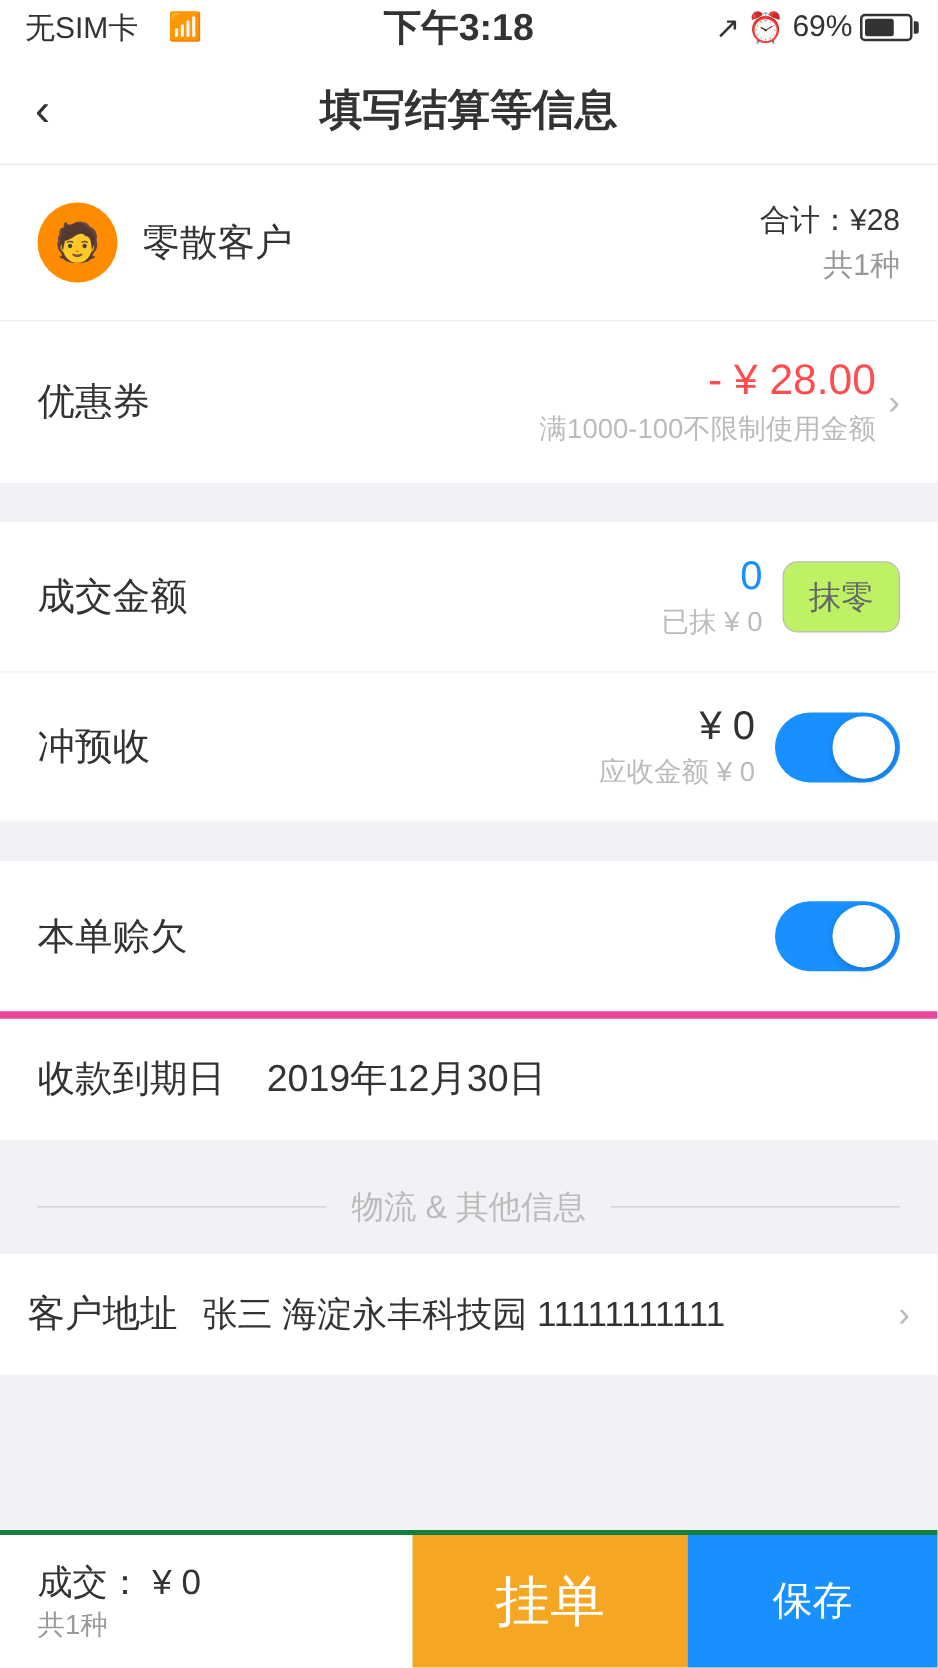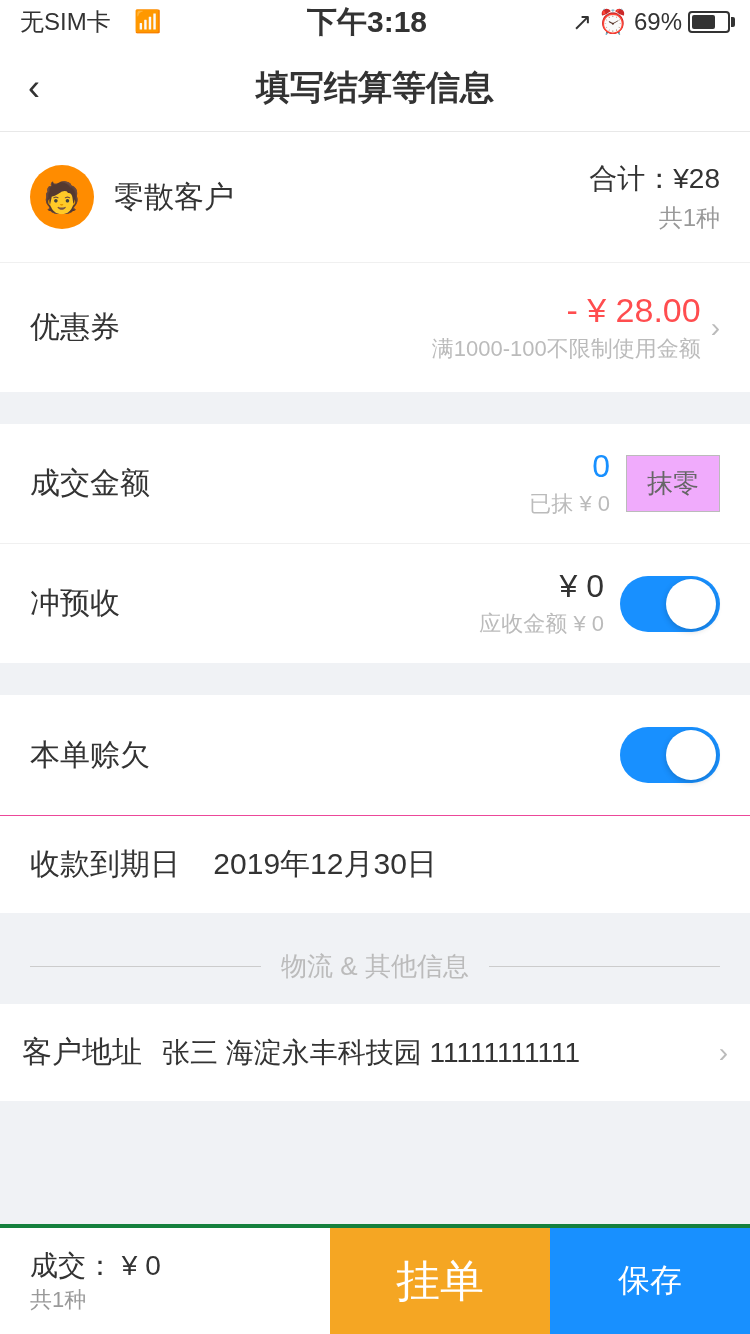--- a/index.html
+++ b/index.html
@@ -83,21 +83,21 @@
       background: #fff;
     }
     .customer-left { display: flex; align-items: center; gap: 20px; }
     .avatar {
       width: 64px; height: 64px; border-radius: 50%; background: #ff8c00;
       display: flex; align-items: center; justify-content: center;
       color: #fff; font-size: 30px;
     }
     .customer-name { font-size: 30px; color: #333; }
     .customer-right { text-align: right; }
-    .total-price { font-size: 28px; color: #333; }
+    .total-price { font-size: 24px; color: #333; }
     .total-count { font-size: 24px; color: #999; margin-top: 4px; }
 
     
     .coupon-row {
       display: flex;
       align-items: center;
       justify-content: space-between;
       padding: 28px 30px;
       background: #fff;
       border-top: 1px solid #f0f0f0;
@@ -123,25 +123,25 @@
       background: #fff;
     }
     .row-label { font-size: 30px; color: #333; }
     .row-right { display: flex; align-items: center; gap: 16px; text-align: right; }
     .amount-blue { font-size: 32px; color: #1890ff; font-weight: 500; }
     .amount-normal { font-size: 32px; color: #333; font-weight: 500; }
     .sub-text { font-size: 22px; color: #bbb; margin-top: 4px; }
 
     .round-zero-btn {
       border: 1px solid #bbb;
-      border-radius: 0;
+      border-radius: 12px;
       padding: 10px 20px;
       font-size: 26px;
       color: #666;
-      background: #f0abfc;
+      background: #bef264;
       cursor: pointer;
     }
 
     
     .toggle-switch {
       width: 100px;
       height: 56px;
       border-radius: 28px;
       background: #1890ff;
       position: relative;
@@ -166,21 +166,21 @@
       align-items: center;
       justify-content: space-between;
       padding: 32px 30px;
       background: #fff;
     }
 
     
     .date-row {
       padding: 28px 30px;
       background: #fff;
-      border-top: 1px solid #ec4899;
+      border-top: 6px solid #ec4899;
     }
     .date-content { font-size: 30px; color: #333; }
 
     
     .logistics-divider {
       background: #f0f2f5;
       padding: 20px 30px;
       display: flex;
       align-items: center;
       justify-content: center;

